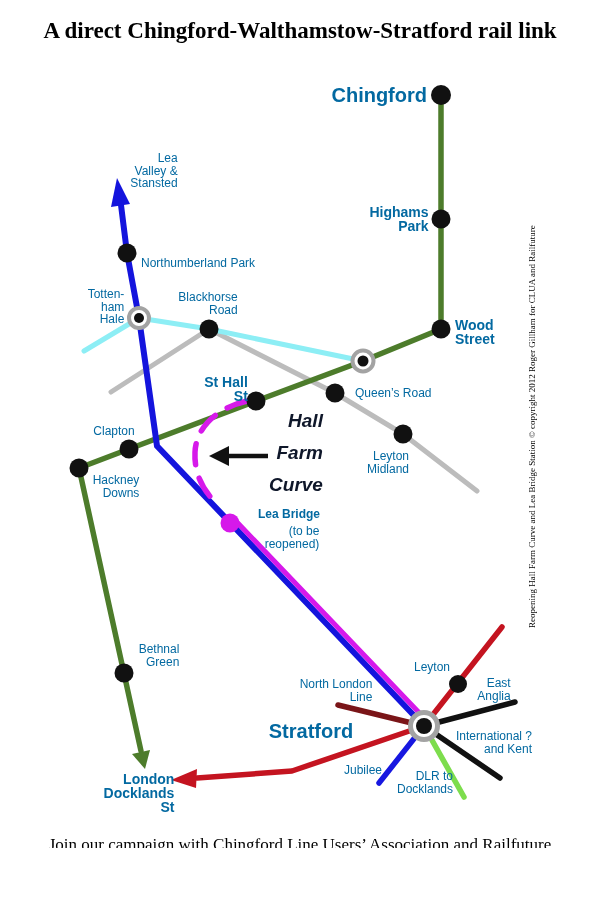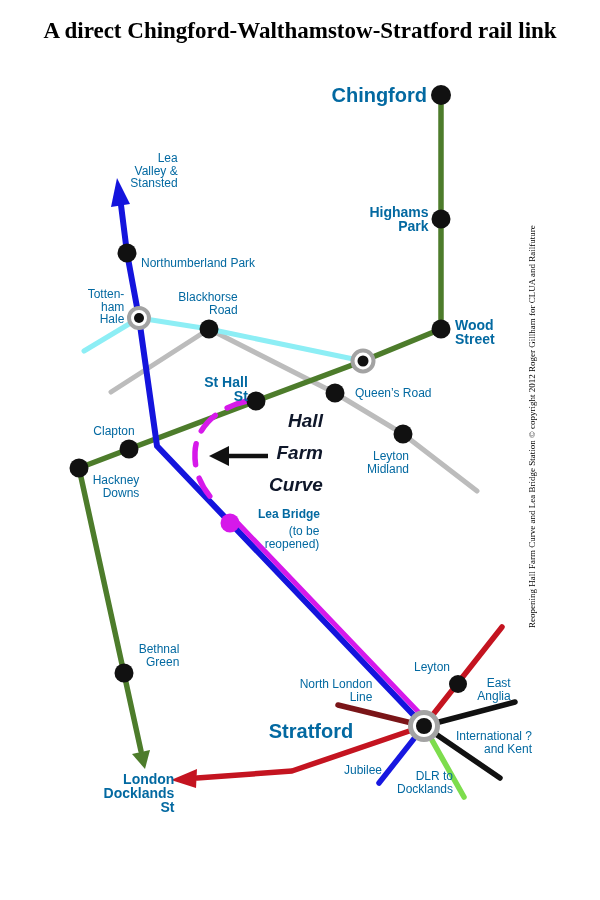--- a/index.html
+++ b/index.html
@@ -131,15 +131,16 @@
   <div class="lbl c" style="left:336px;top:690px">North London
 Line</div>
   <div class="lbl c" style="left:363px;top:770px">Jubilee</div>
   <div class="lbl c" style="left:425px;top:782px">DLR to
 Docklands</div>
   <div class="lbl c" style="left:494px;top:689px">East
 Anglia</div>
   <div class="lbl c" style="left:494px;top:742px">International ?
 and Kent</div>
 
+  <div class="footer">Join our campaign with Chingford Line Users’ Association and Railfuture</div>
   <div class="credit">Reopening Hall Farm Curve and Lea Bridge Station © copyright 2012 Roger Gillham for CLUA and Railfuture</div>
 
 </div>
 
 </body></html>

